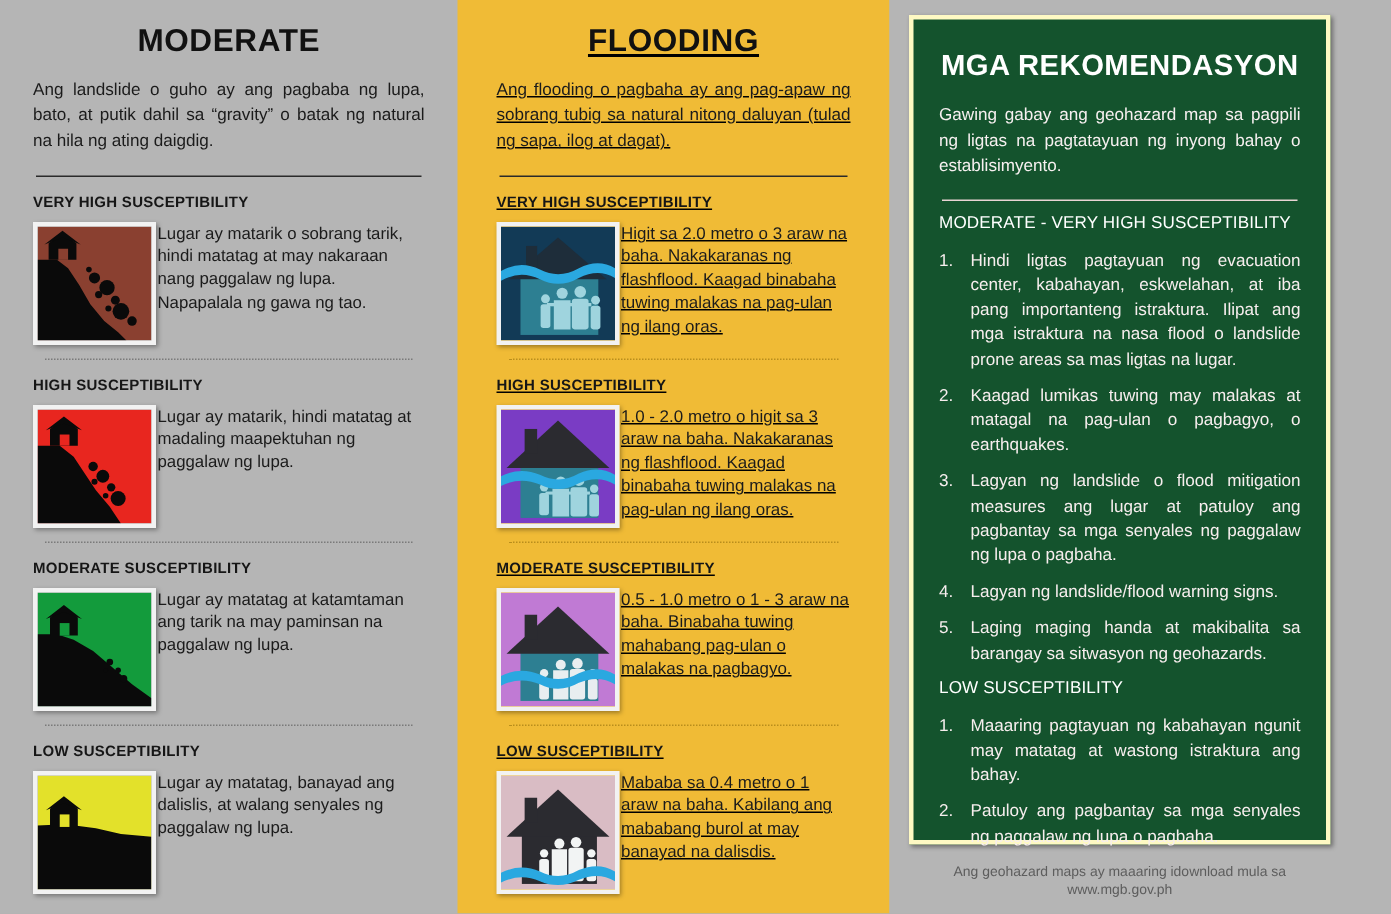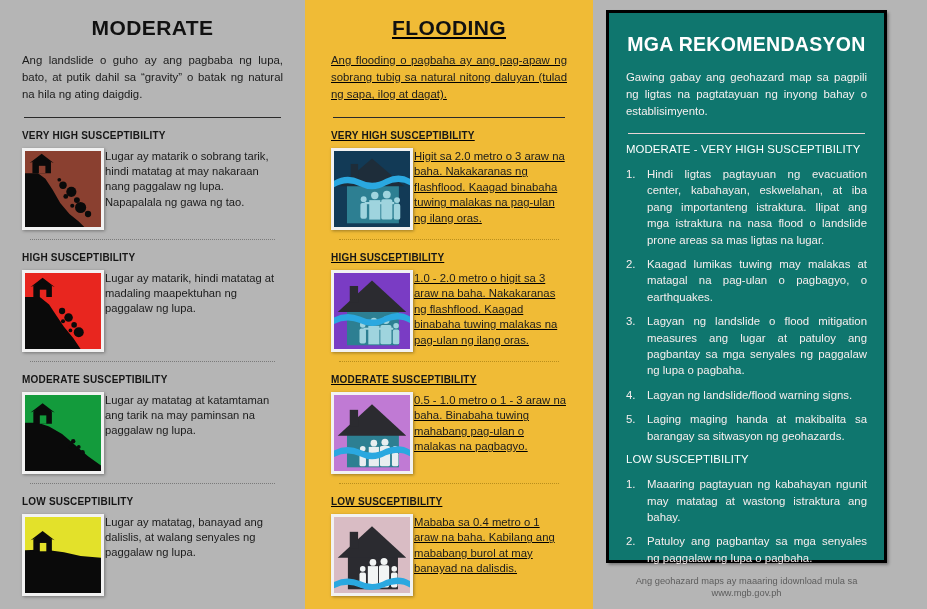--- a/index.html
+++ b/index.html
@@ -68,22 +68,22 @@
   .sus-text {
     font-size: 11.2px;
     line-height: 15.2px;
     color: #1b1b1b;
     padding-top: 1px;
   }
   .col-flooding .sus-text { font-size: 11.3px; line-height: 15.4px; }
 
   
   .reco-panel {
-    background: #0f766e;
-    border: 3px solid #000000;
+    background: #14532d;
+    border: 3px solid #fef9c3;
     box-shadow: 1.5px 1.5px 3px rgba(0,0,0,.4);
     height: 553px;
     padding: 14px 17px;
     color: #ffffff;
   }
   .reco-title {
     font-size: 19.5px;
     font-weight: bold;
     letter-spacing: .3px;
     text-align: center;

